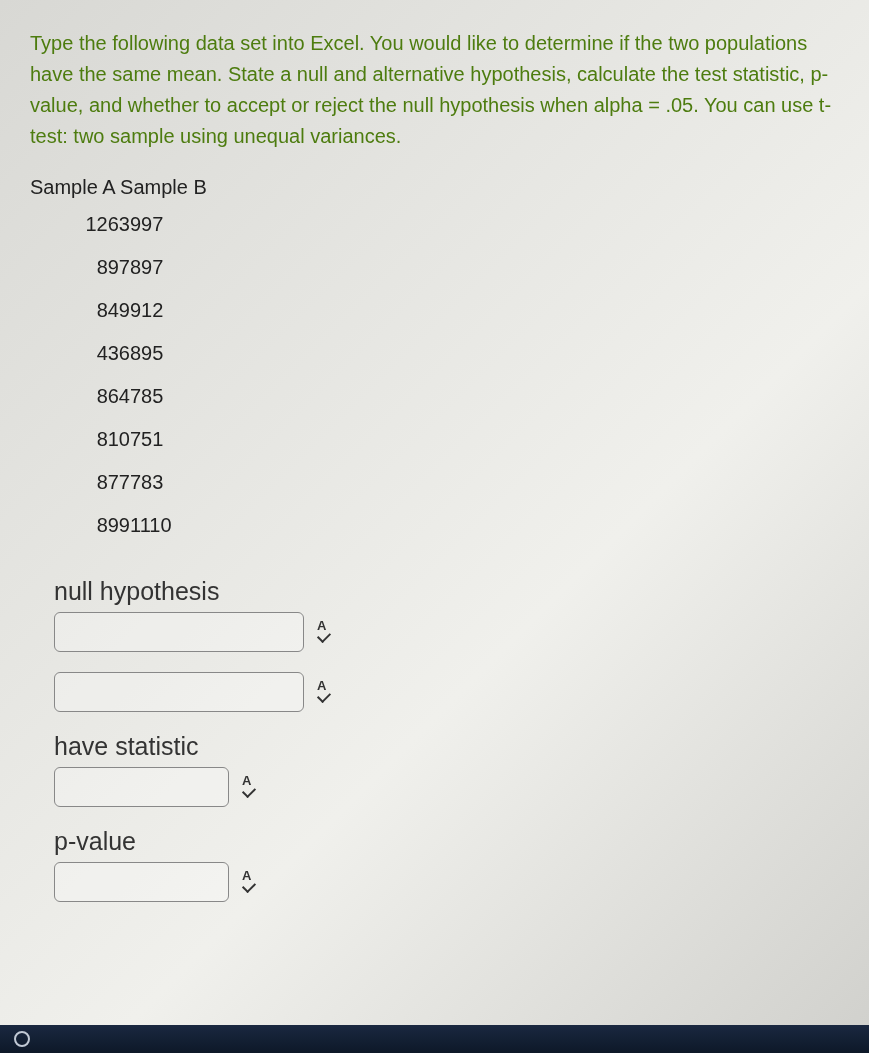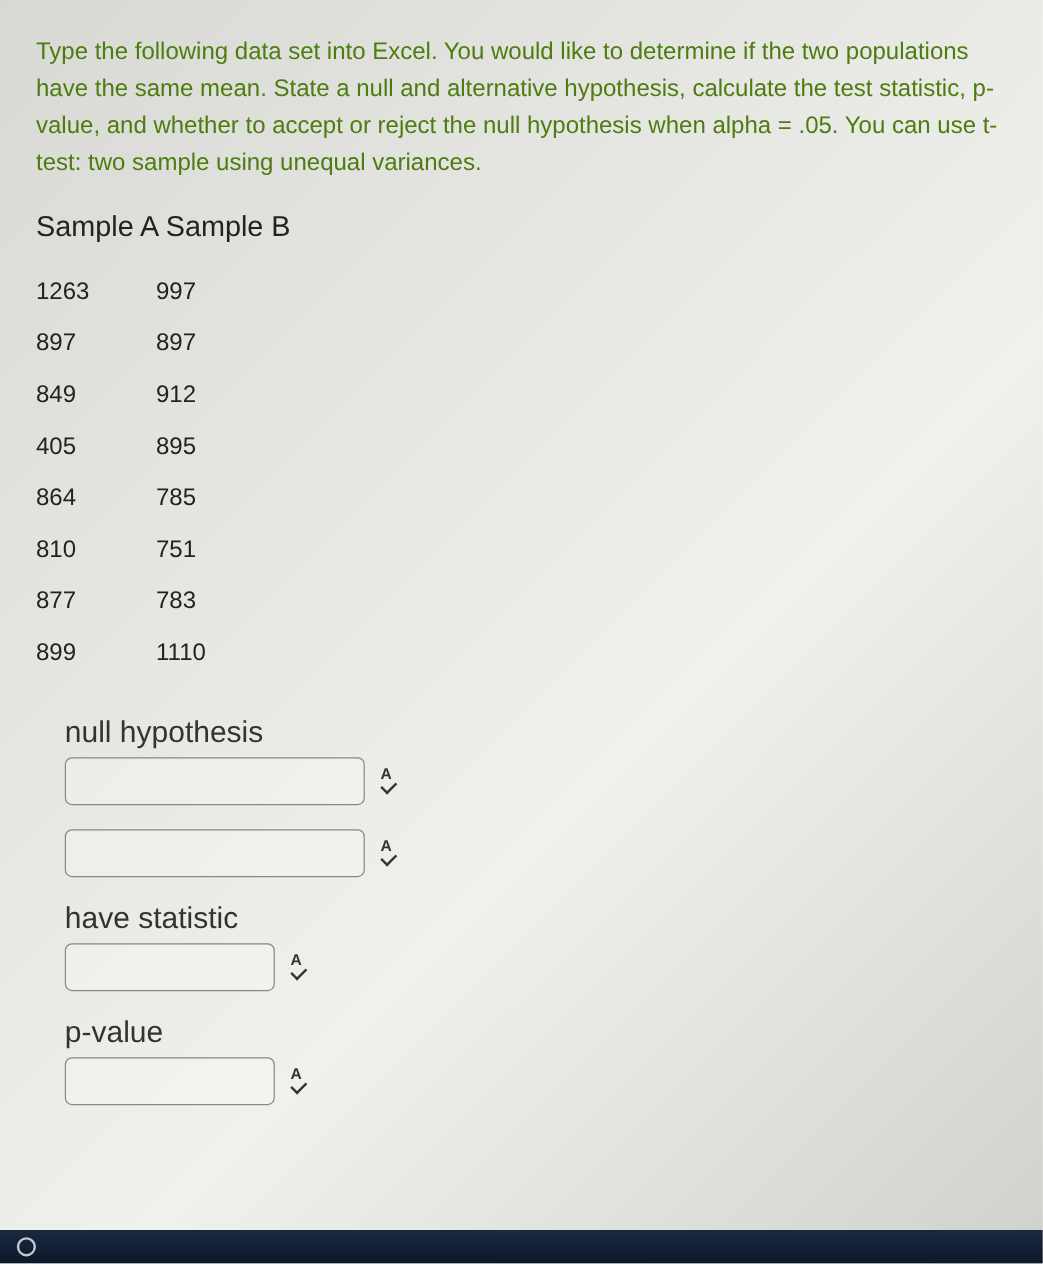--- a/index.html
+++ b/index.html
@@ -13,34 +13,34 @@
     overflow: hidden;
     position: relative;
   }
   .prompt {
     font-size: 20px;
     line-height: 1.55;
     margin-bottom: 24px;
     color: #4d7c0f;
   }
   .table-header {
-    font-size: 24px;
-    margin-bottom: 18px;
+    font-size: 20px;
+    margin-bottom: 4px;
     color: #222;
   }
   .data-table {
     border-collapse: collapse;
     margin-bottom: 30px;
   }
   .data-table td {
     font-size: 20px;
     padding: 10px 0;
     color: #222;
   }
-  .data-table td.colA { width: 100px; }
+  .data-table td.colA { width: 100px; text-align: right; }
   .data-table td.colB { width: 80px; }
   .answer-block {
     margin-left: 24px;
     margin-bottom: 20px;
   }
   .answer-label {
     font-size: 25px;
     color: #333;
     margin-bottom: 6px;
   }
@@ -119,21 +119,21 @@
   </tr>
   <tr>
     <td class="colA">897</td>
     <td class="colB">897</td>
   </tr>
   <tr>
     <td class="colA">849</td>
     <td class="colB">912</td>
   </tr>
   <tr>
-    <td class="colA">405</td>
+    <td class="colA">436</td>
     <td class="colB">895</td>
   </tr>
   <tr>
     <td class="colA">864</td>
     <td class="colB">785</td>
   </tr>
   <tr>
     <td class="colA">810</td>
     <td class="colB">751</td>
   </tr>

